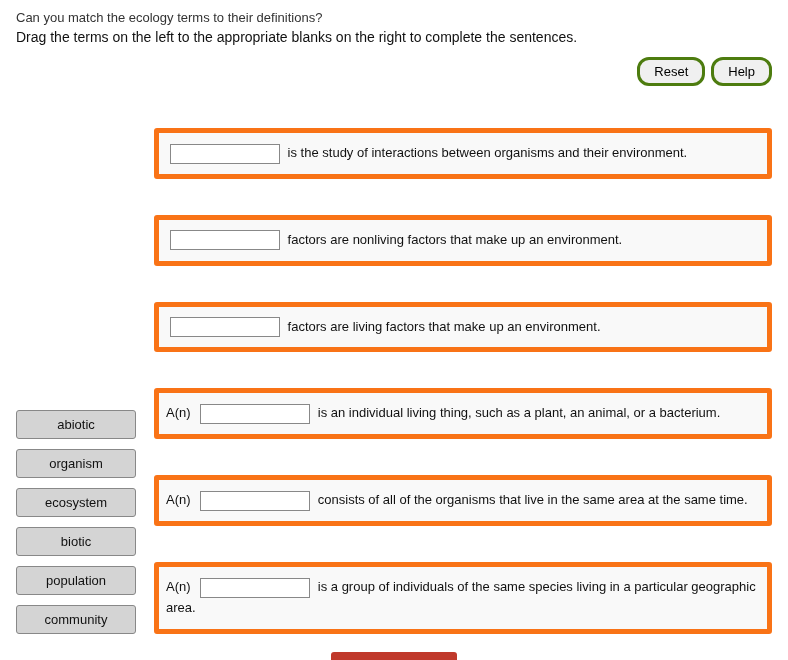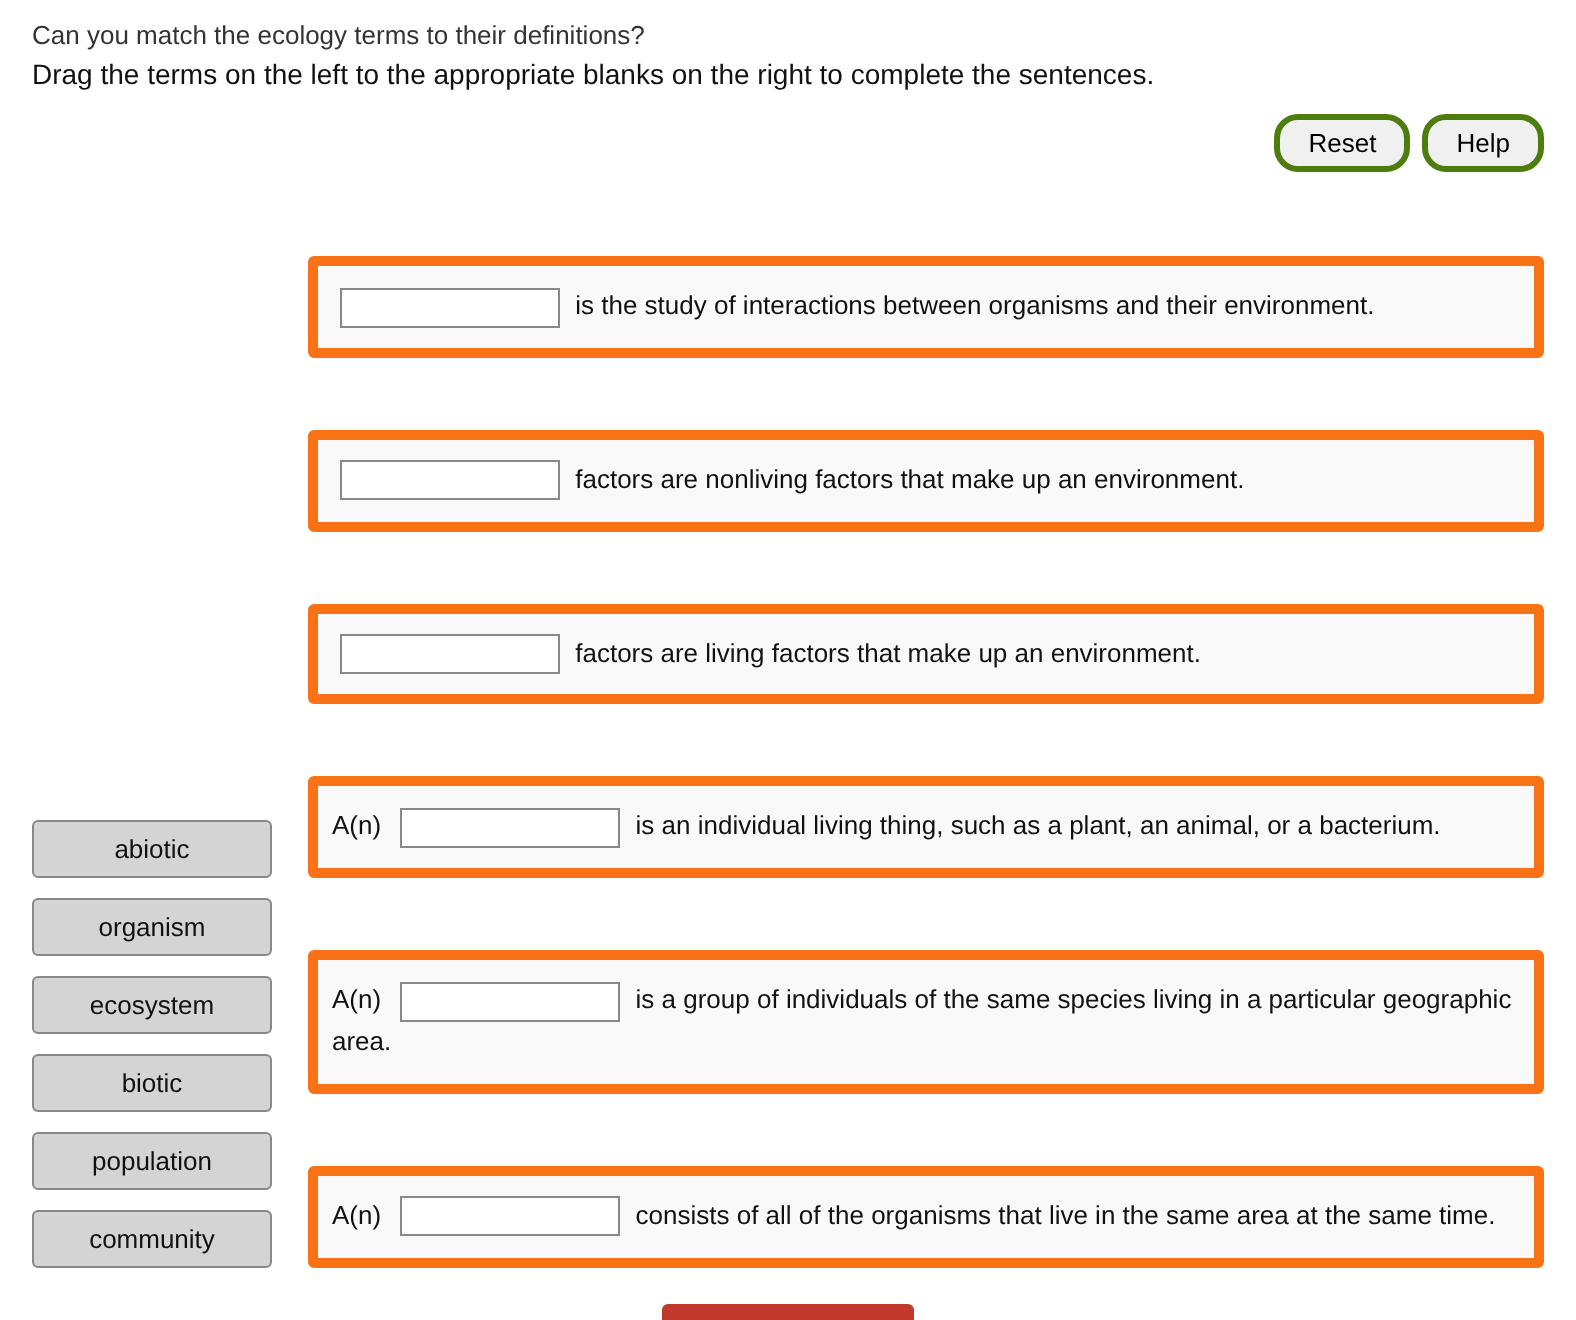--- a/index.html
+++ b/index.html
@@ -121,20 +121,20 @@
       <div class="term-box">biotic</div>
       <div class="term-box">population</div>
       <div class="term-box">community</div>
     </div>
   <div class="sentences-column">
 
   <div class="sentence-box"><span class="blank"></span><span> is the study of interactions between organisms and their environment.</span></div>
       <div class="sentence-box"><span class="blank"></span><span> factors are nonliving factors that make up an environment.</span></div>
       <div class="sentence-box"><span class="blank"></span><span> factors are living factors that make up an environment.</span></div>
       <div class="sentence-box"><span class="prefix">A(n) </span><span class="blank"></span><span> is an individual living thing, such as a plant, an animal, or a bacterium.</span></div>
+      <div class="sentence-box"><span class="prefix">A(n) </span><span class="blank"></span><span> consists of all of the organisms that live in the same area at the same time.</span></div>
       <div class="sentence-box"><span class="prefix">A(n) </span><span class="blank"></span><span> is a group of individuals of the same species living in a particular geographic area.</span></div>
-      <div class="sentence-box"><span class="prefix">A(n) </span><span class="blank"></span><span> consists of all of the organisms that live in the same area at the same time.</span></div>
     </div>
 </div>
 
 <div class="bottom-bar">
   <button class="request-answer-btn">Request Answer</button>
 </div>
 
 </body></html>

